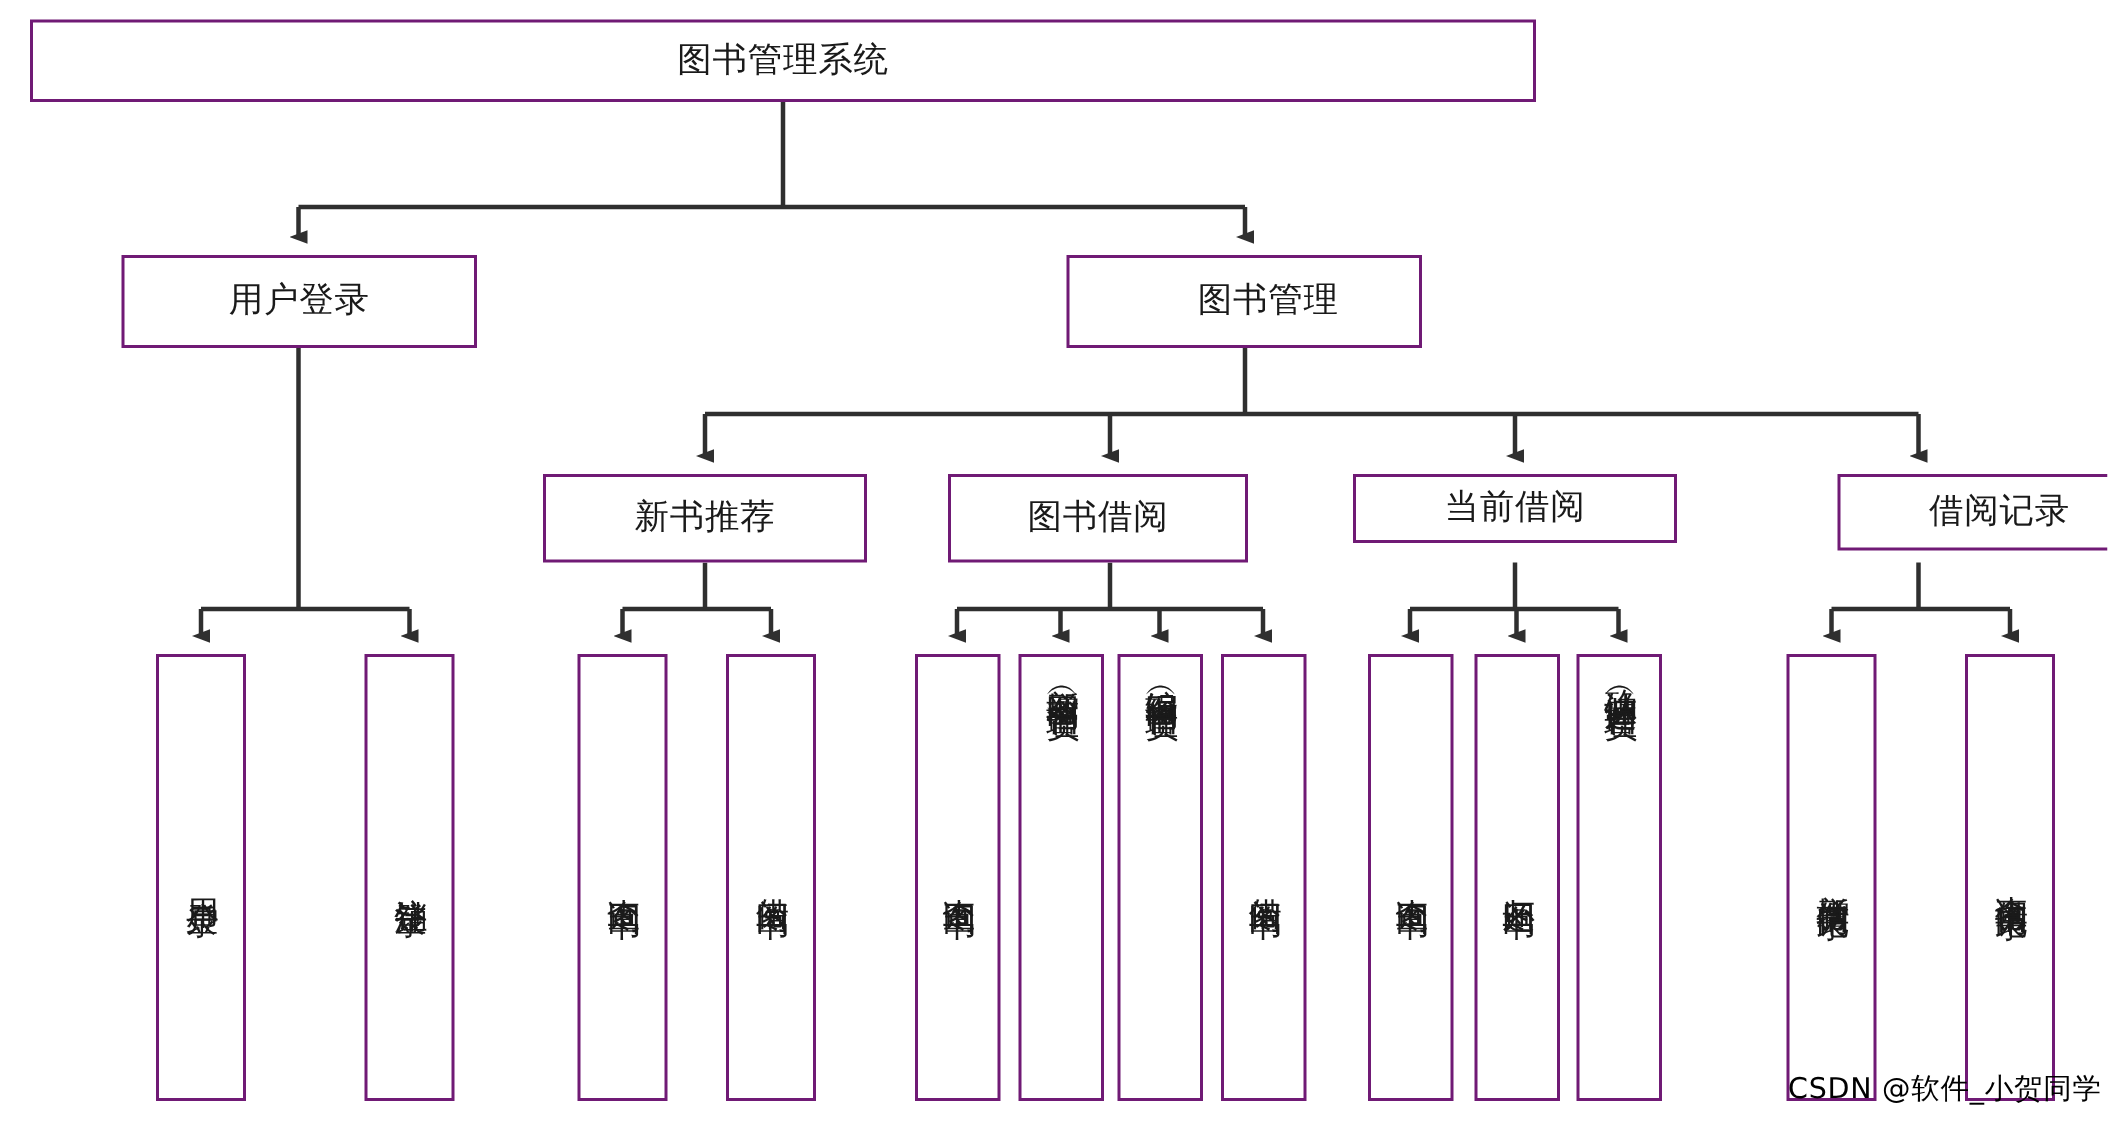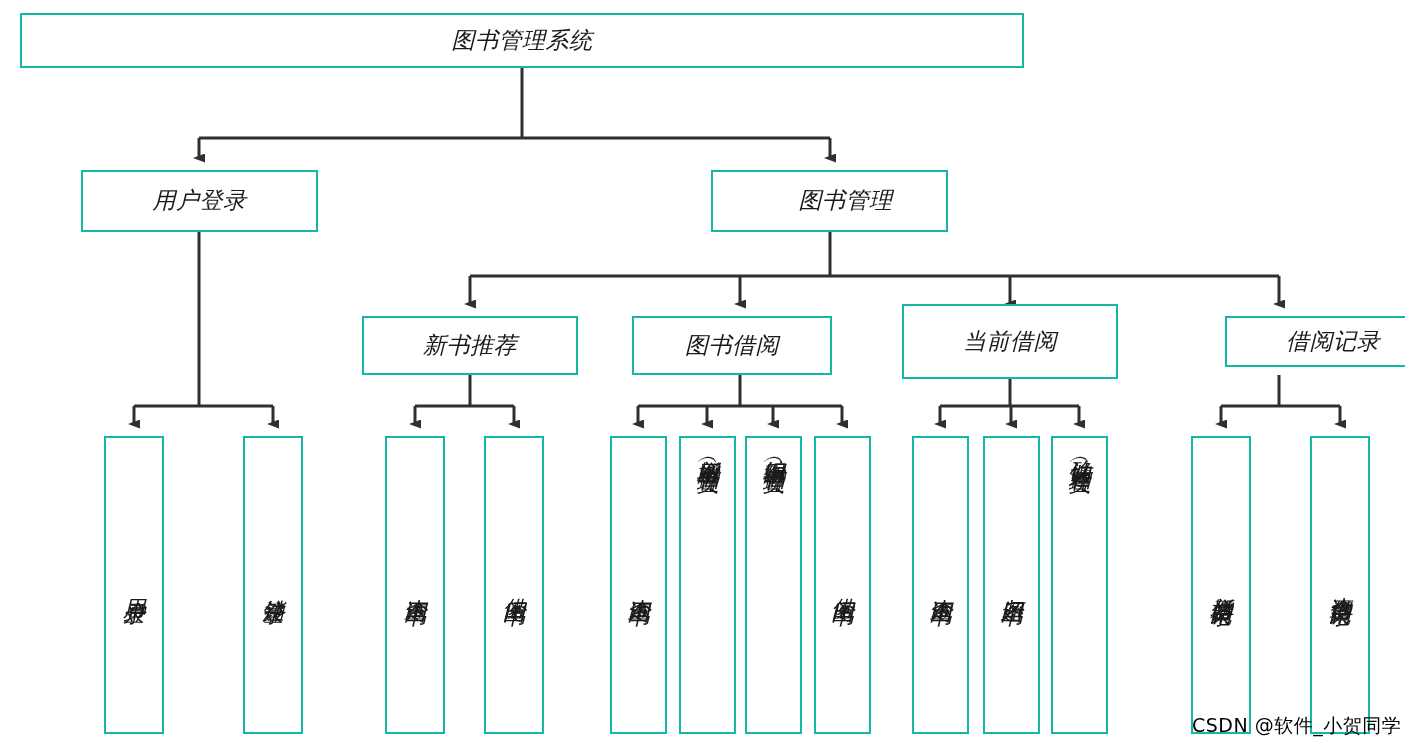--- a/index.html
+++ b/index.html
@@ -21,27 +21,26 @@
   #diagram-svg {
     position: absolute;
     left: 0;
     top: 0;
     width: 1405px;
     height: 747px;
   }
   .node {
     position: absolute;
     box-sizing: border-box;
-    border: 2px solid #14b8a6;
+    border: 2px solid #701a75;
     background: #ffffff;
     display: flex;
     align-items: center;
     justify-content: center;
     color: #1a1a1a;
-    font-style: italic;
   }
   .node-h {
     font-size: 23px;
     line-height: 1.1;
     letter-spacing: 0.5px;
     white-space: nowrap;
   }
   
   .node-v {
     align-items: flex-start;
@@ -138,21 +137,21 @@
   <div class="node node-h" id="node-l2-1" style="left: 711px; top: 170px; width: 237px; height: 62px; padding-left: 32px;">
     <span>图书管理</span>
   </div>
 
   <div class="node node-h" id="node-l3-0" style="left: 362px; top: 316px; width: 216px; height: 59px;">
     <span>新书推荐</span>
   </div>
   <div class="node node-h" id="node-l3-1" style="left: 632px; top: 316px; width: 200px; height: 59px;">
     <span>图书借阅</span>
   </div>
-  <div class="node node-h" id="node-l3-2" style="left: 902px; top: 304px; width: 216px; height: 75px;">
+  <div class="node node-h" id="node-l3-2" style="left: 902px; top: 316px; width: 216px; height: 46px;">
     <span>当前借阅</span>
   </div>
   <div class="node node-h" id="node-l3-3" style="left: 1225px; top: 316px; width: 216px; height: 51px;">
     <span>借阅记录</span>
   </div>
 
   <div class="node node-v center" id="node-leaf-0" style="left: 104px; top: 436px; width: 60px; height: 298px;">
     <span class="vtext">用户登录</span>
   </div>
   <div class="node node-v center" id="node-leaf-1" style="left: 243px; top: 436px; width: 60px; height: 298px;">

